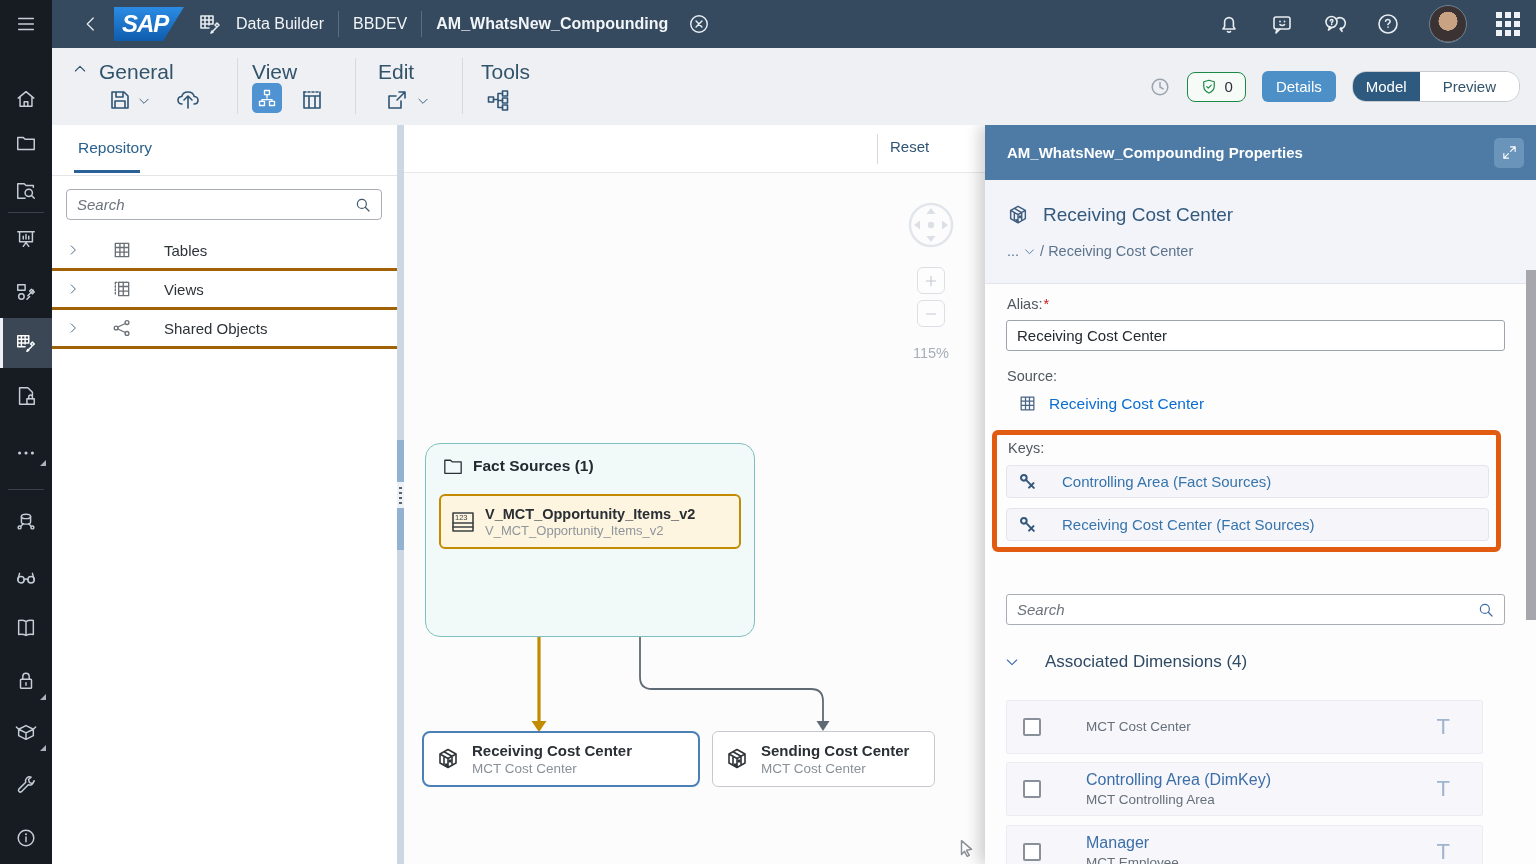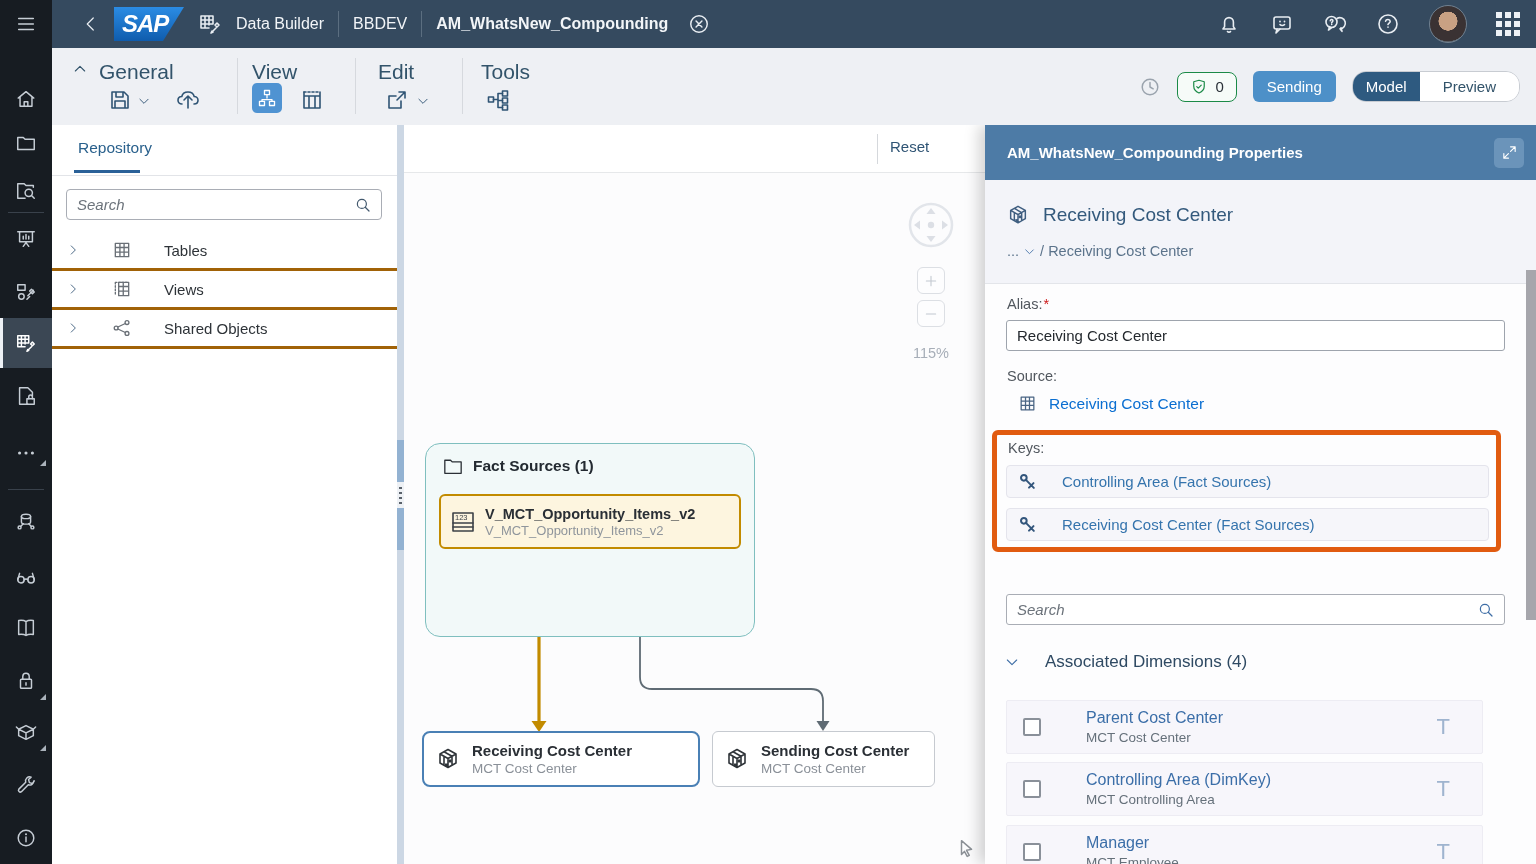--- a/index.html
+++ b/index.html
@@ -317,21 +317,21 @@
         <circle class="ico" cx="12" cy="12" r="8.5"></circle>
         <path class="ico" d="M12 7v5l3.5 2"></path>
       </svg>
     <div class="vbadge">
       <svg style="width:18px;height:18px" viewBox="0 0 24 24">
           <path class="ico" d="M12 3l7 2v6c0 4.8-3.4 7.4-7 9-3.6-1.6-7-4.2-7-9V5z"></path>
           <path class="ico" d="M9 11.5l2 2 4-4"></path>
         </svg>
       <span class="cnt">0</span>
     </div>
-    <button class="btn-details">Sending</button>
+    <button class="btn-details">Details</button>
     <div class="seg">
       <span class="on">Model</span>
       <span class="off">Preview</span>
     </div>
   </div>
 </div>
 
 <div id="repo">
   <div class="repo-tabs">
     <span class="repo-tab">Repository</span>
@@ -536,21 +536,20 @@
     <div class="assoc-head">
       <svg class="assoc-chev" viewBox="0 0 24 24">
           <path class="ico" stroke-width="2.4" d="M5 9l7 7 7-7"></path>
         </svg>
       <span class="assoc-title">Associated Dimensions (4)</span>
     </div>
 
     <div class="dim-row" style="top:416px">
       <div class="dim-check"></div>
       <div class="dim-texts">
-        <div class="dim-title">Parent Cost Center</div>
         <div class="dim-sub">MCT Cost Center</div>
       </div>
       <span class="dim-type">T</span>
     </div>
     <div class="dim-row" style="top:478px">
       <div class="dim-check"></div>
       <div class="dim-texts">
         <div class="dim-title">Controlling Area (DimKey)</div>
         <div class="dim-sub">MCT Controlling Area</div>
       </div>

